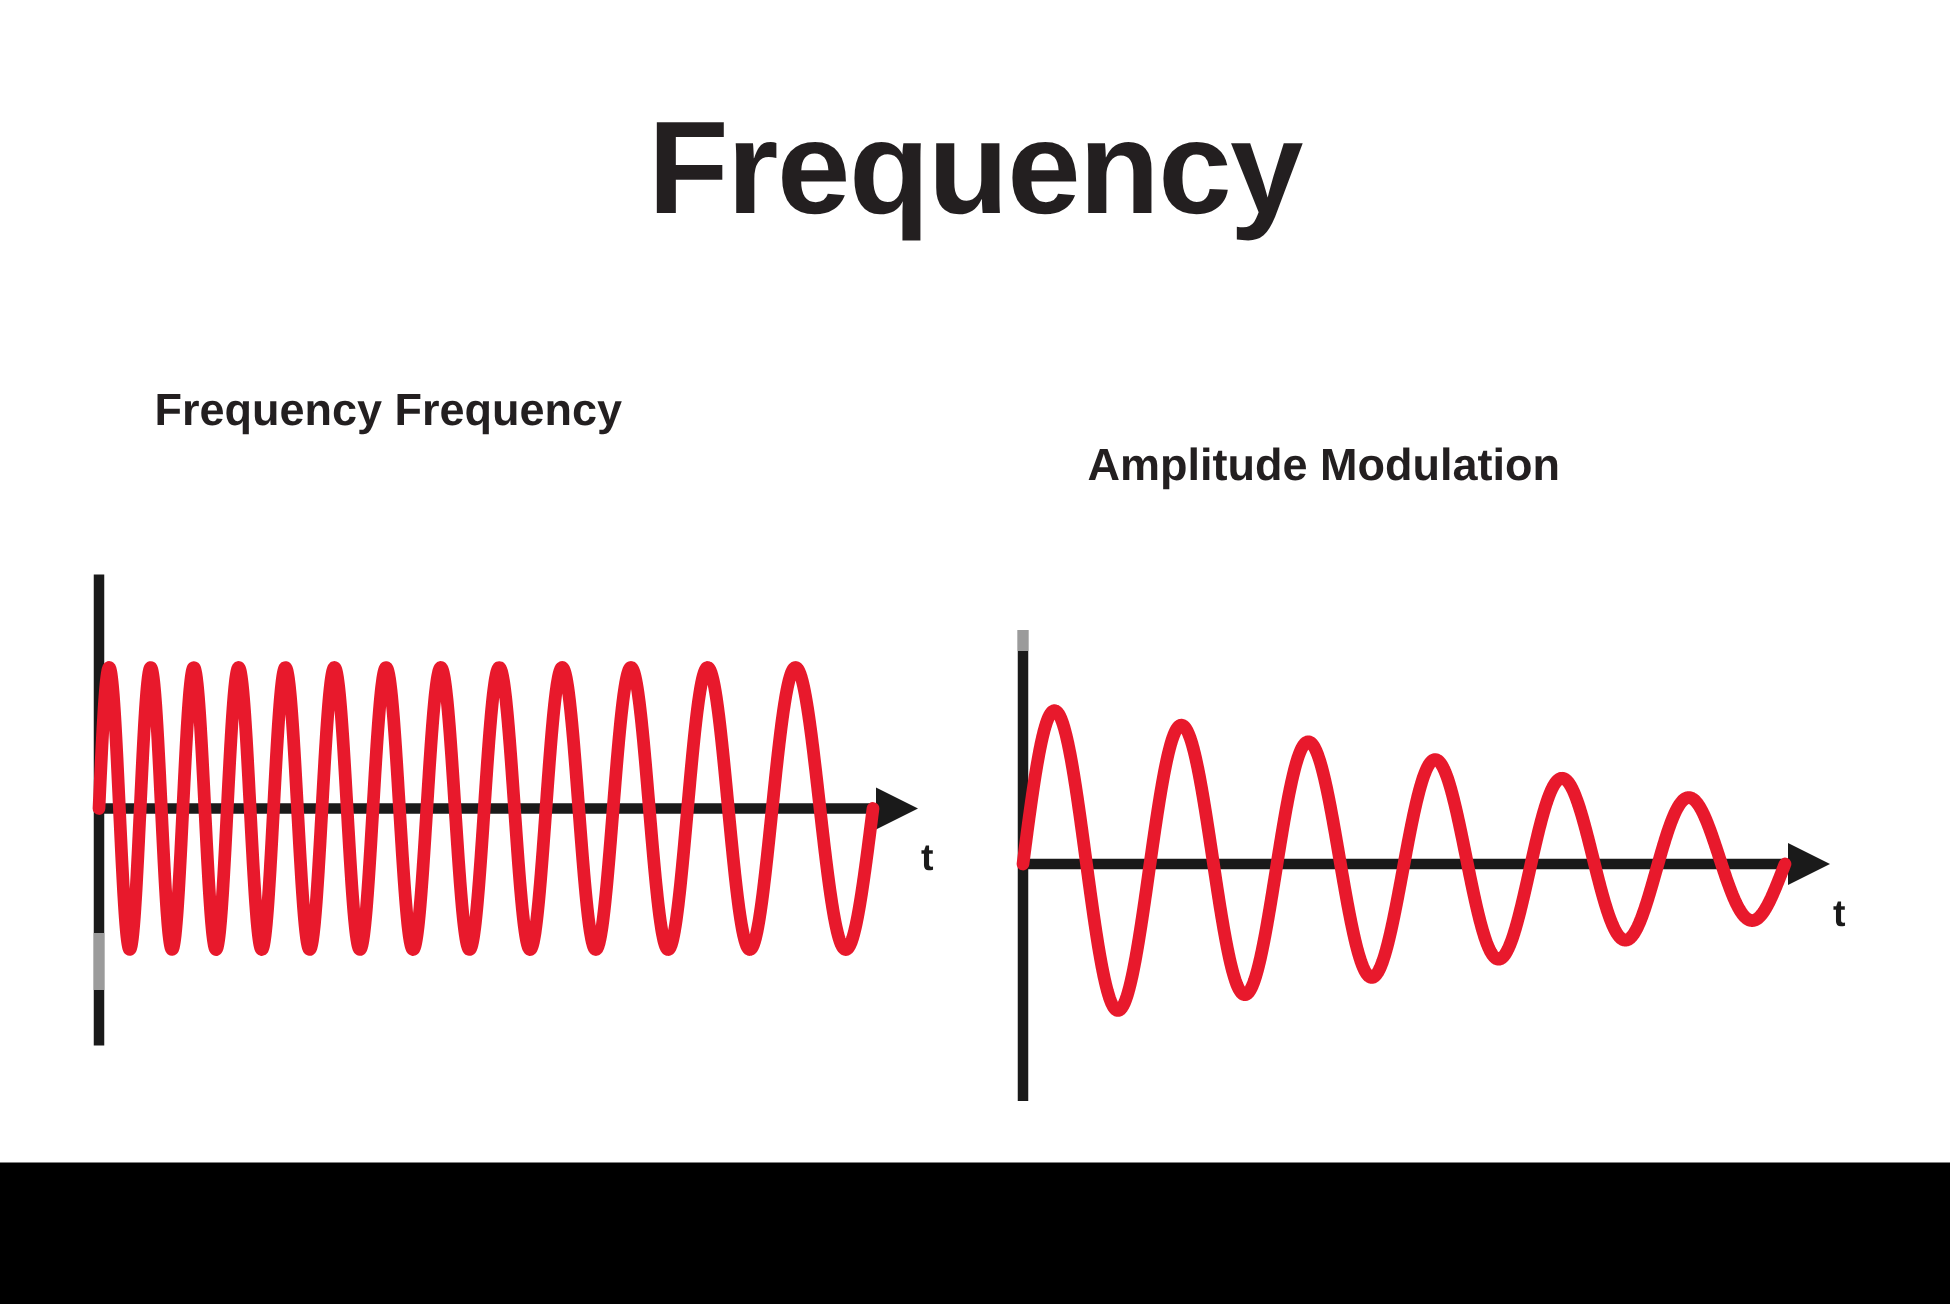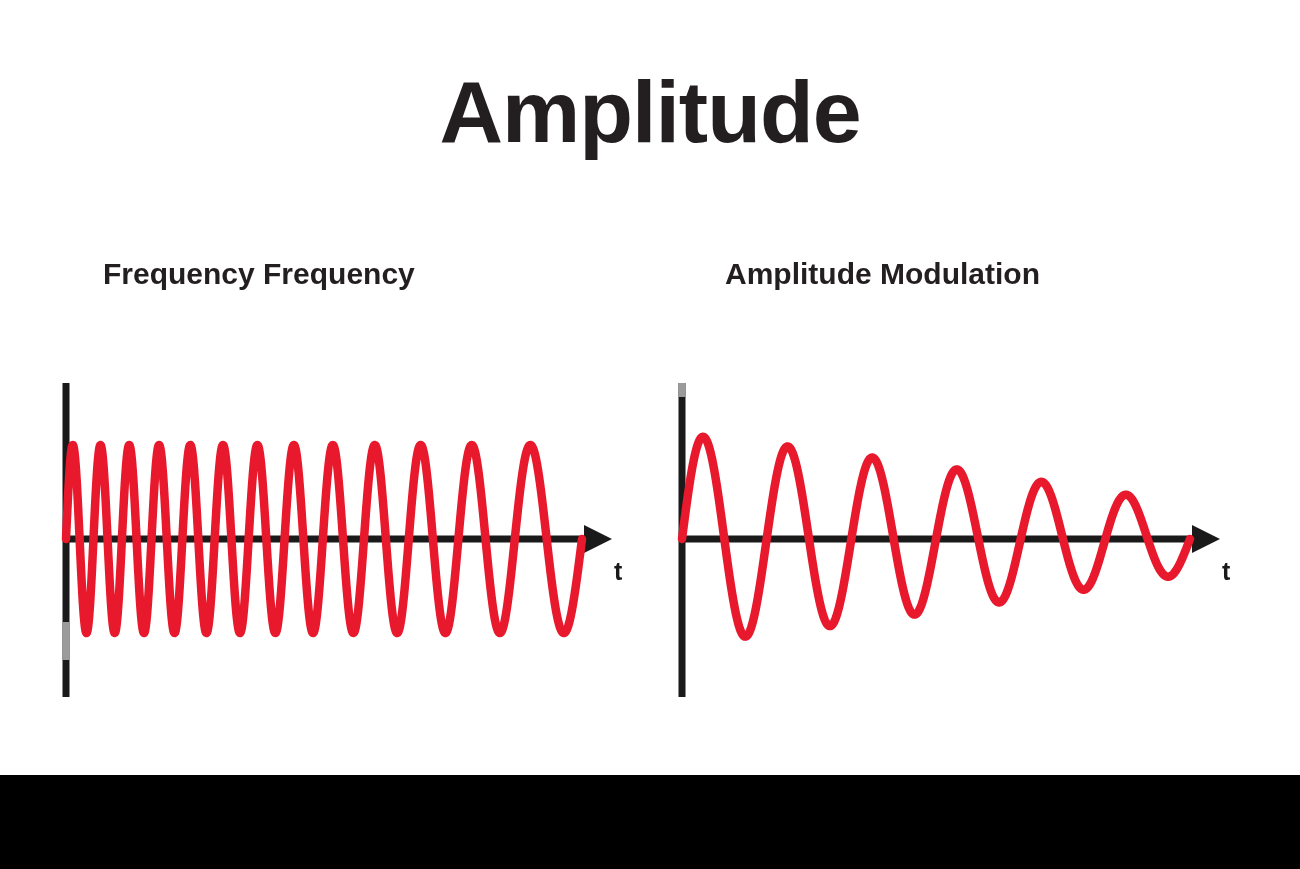--- a/index.html
+++ b/index.html
@@ -40,21 +40,21 @@
     color: #231f20;
     white-space: nowrap;
   }
   .panel {
     position: absolute;
     top: 255px;
     width: 600px;
     height: 470px;
   }
   #panel-fm { left: 30px; }
-  #panel-am { left: 660px; }
+  #panel-am { left: 660px; margin-top: 37px; }
   .panel-title {
     position: absolute;
     top: 0;
     left: 0;
     width: 600px;
     text-align: center;
     font-family: "Liberation Sans", sans-serif;
     font-weight: bold;
     font-size: 30px;
     line-height: 38px;
@@ -91,21 +91,21 @@
     background: #000000;
   }
 </style>
 </head>
 <body>
 
 <div id="page">
 
   <div class="canvas-area">
 
-    <div id="main-title">Amplitude</div>
+    <div id="main-title">Frequency</div>
 
     <div class="panel" id="panel-fm">
       <div class="panel-title">Frequency Frequency</div>
       <svg class="plot-svg" id="svg-fm" viewBox="0 0 600 340" preserveAspectRatio="none">
         <g>
           <line class="axis-line-vert" x1="36" y1="8" x2="36" y2="322"></line>
           <line class="axis-ghost" x1="36" y1="247" x2="36" y2="285"></line>
           <line class="axis-line" x1="36" y1="164" x2="560" y2="164"></line>
           <polygon class="axis-arrow" points="554,150 582,164 554,178" fill="#1a1a1a"></polygon>
         </g>

